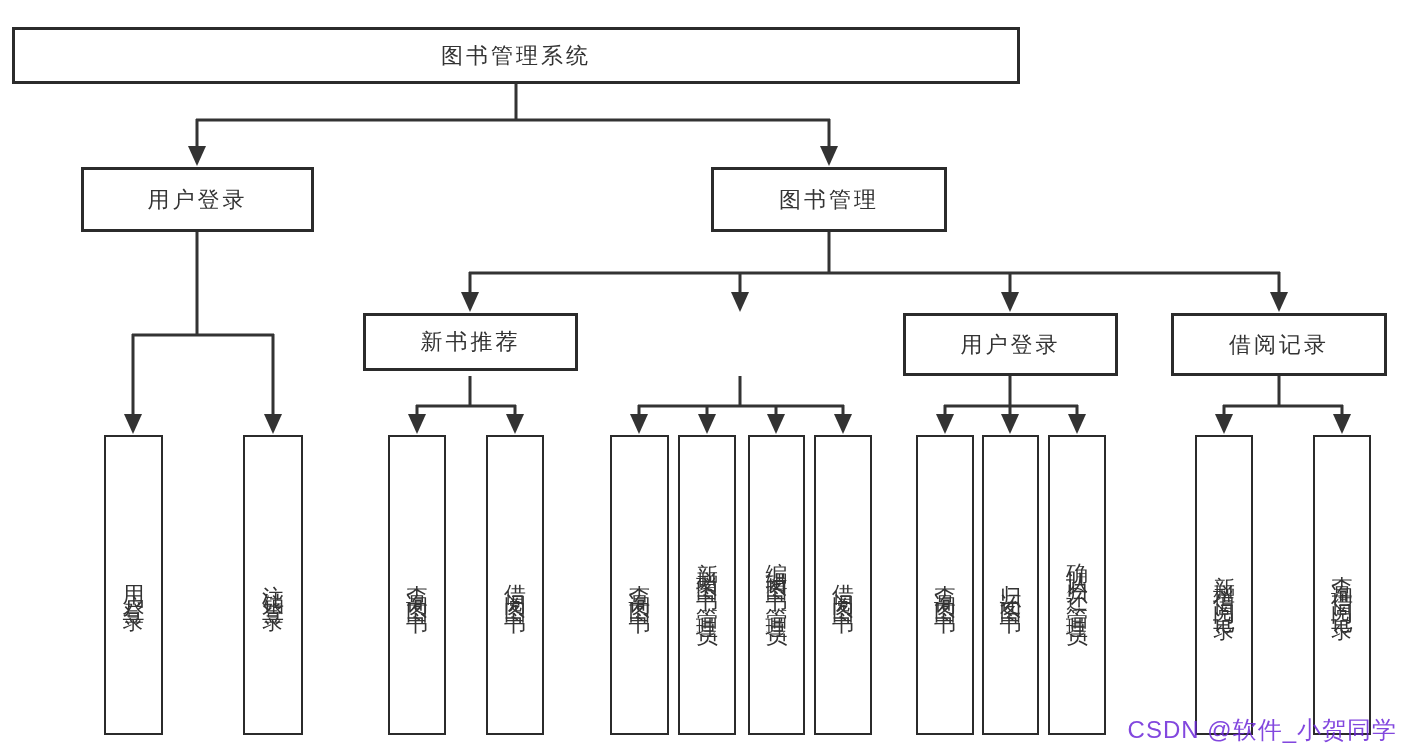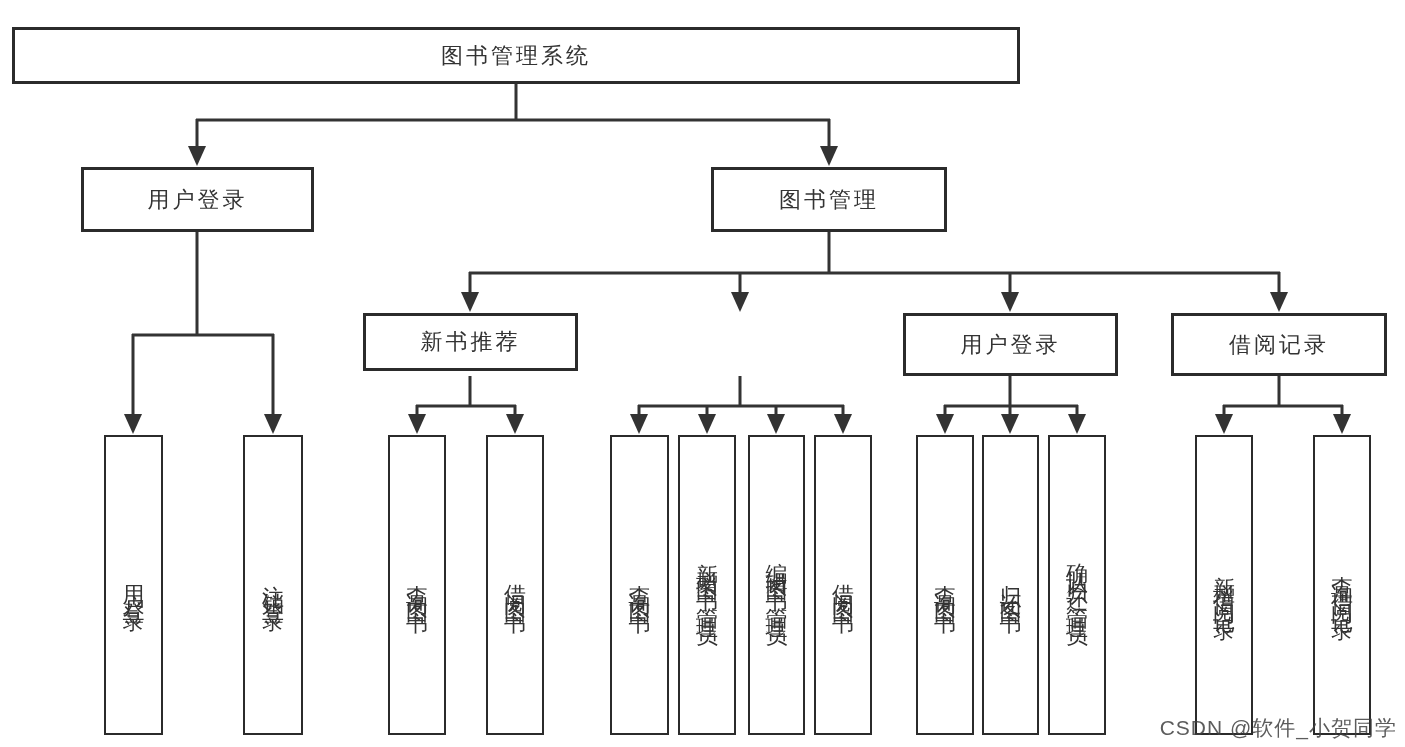--- a/index.html
+++ b/index.html
@@ -16,21 +16,21 @@
   .vbox{
     position:absolute;box-sizing:border-box;border:2px solid #2b2b2b;background:#ffffff;
     display:flex;align-items:center;justify-content:center;z-index:2;
   }
   .vbox .vtxt{
     writing-mode:vertical-rl;text-orientation:mixed;
     font-size:22px;letter-spacing:9px;line-height:1;color:#333333;white-space:nowrap;
   }
   .watermark{
     position:absolute;right:8px;top:714px;z-index:3;
-    font-size:21px;color:#404040;opacity:.85;white-space:nowrap;letter-spacing:1px;
+    font-size:24px;color:#6d28d9;opacity:.85;white-space:nowrap;letter-spacing:1px;
   }
 </style>
 </head>
 <body>
 
 <div id="canvas">
 
   <svg id="connectors" viewBox="0 0 1405 747" xmlns="http://www.w3.org/2000/svg">
     <path fill="none" stroke="#333333" stroke-width="3" d="
       M516 69 V121

